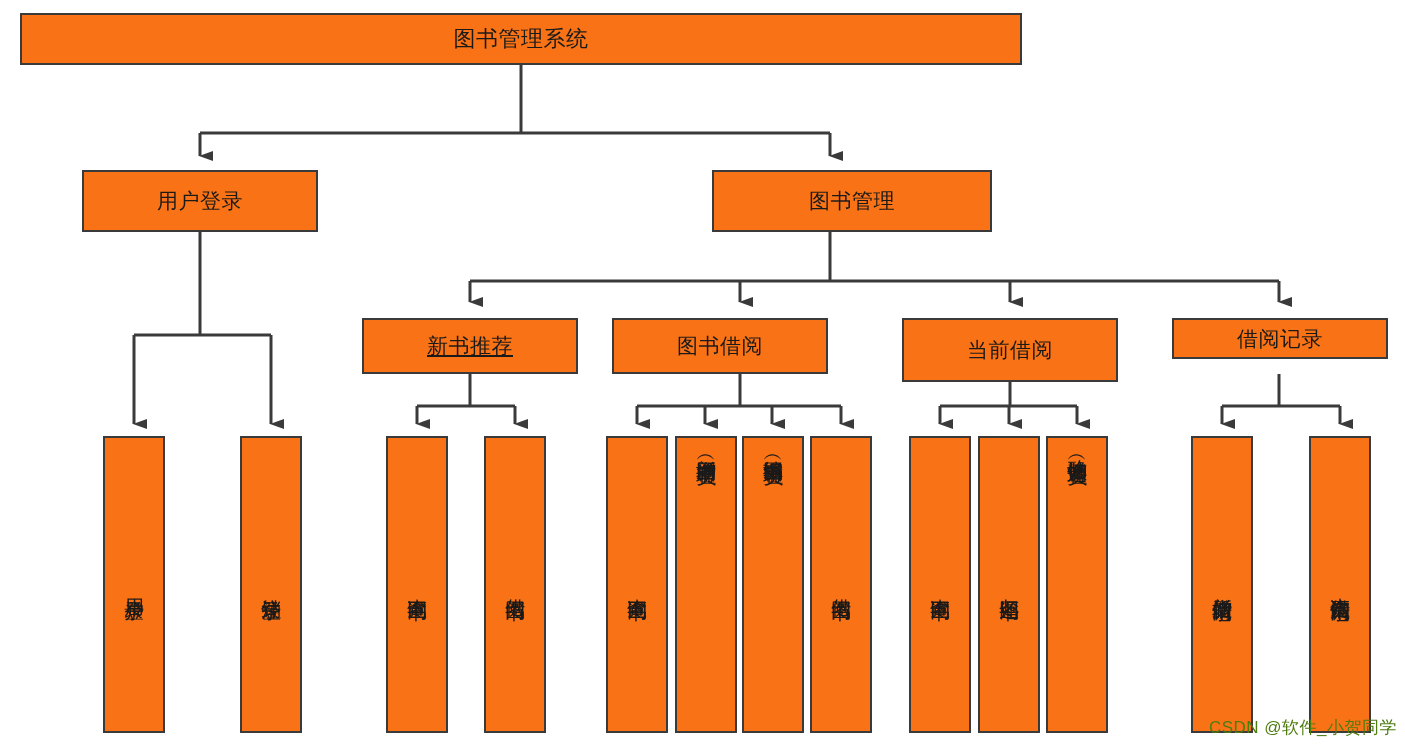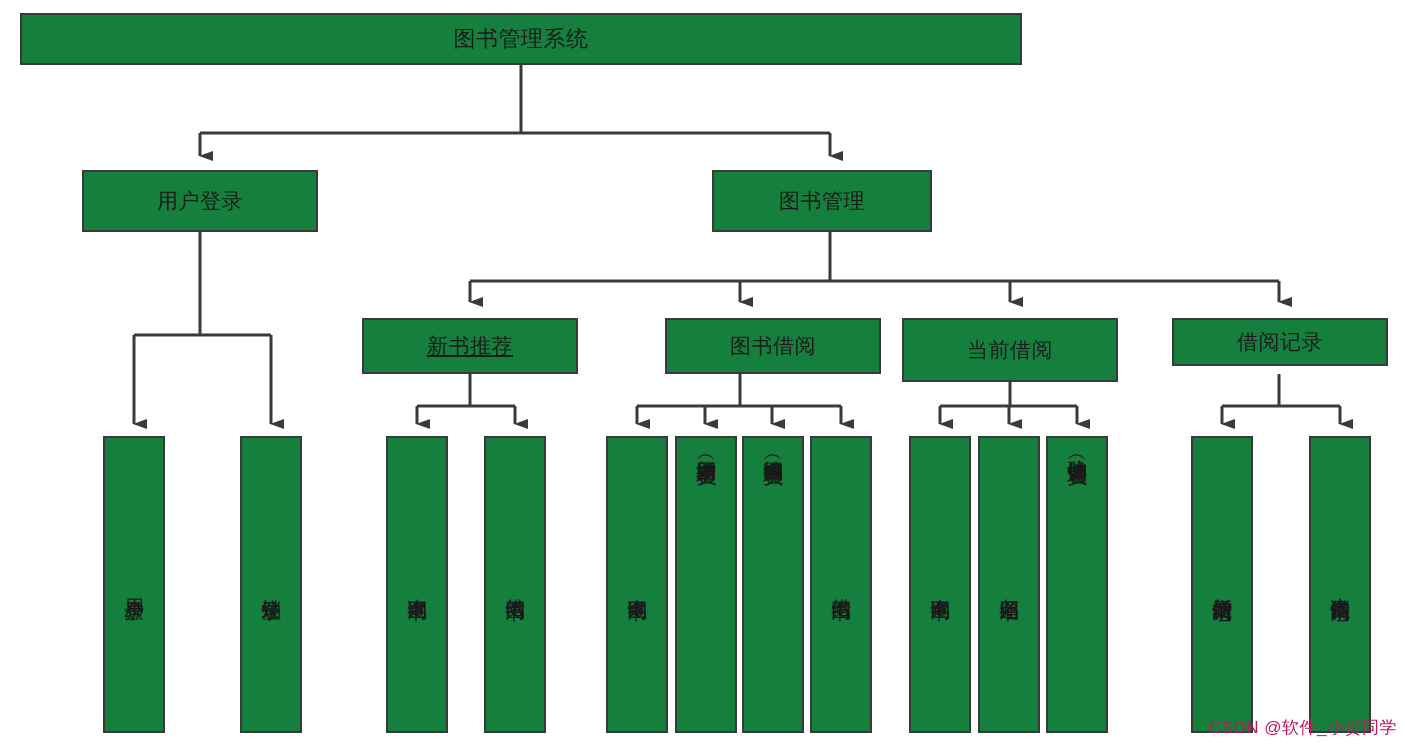--- a/index.html
+++ b/index.html
@@ -23,21 +23,21 @@
     position: absolute;
     left: 0;
     top: 0;
     width: 1405px;
     height: 747px;
   }
   
   .node {
     position: absolute;
     box-sizing: border-box;
-    background: #15803d;
+    background: #f97316;
     border: 2px solid #3a3a3a;
     display: flex;
     justify-content: center;
     z-index: 2;
   }
   .node-label {
     color: #1a1a1a;
     white-space: pre-line;
   }
   
@@ -72,21 +72,21 @@
   }
   .node.leaf.pad-top .node-label {
     margin-top: 6px;
   }
   
   #watermark {
     position: absolute;
     right: 8px;
     bottom: 8px;
     font-size: 17px;
-    color: #be185d;
+    color: #4d7c0f;
     letter-spacing: 0.5px;
     z-index: 5;
     white-space: nowrap;
   }
 </style>
 </head>
 <body>
 
 <div id="canvas">
 
@@ -140,34 +140,34 @@
     </g>
   </svg>
 
   <div class="node horiz root" style="left:20px; top:13px; width:1002px; height:52px;">
     <span class="node-label">图书管理系统</span>
   </div>
 
   <div class="node horiz" style="left:82px; top:170px; width:236px; height:62px;">
     <span class="node-label">用户登录</span>
   </div>
-  <div class="node horiz" style="left:712px; top:170px; width:220px; height:62px;">
+  <div class="node horiz" style="left:712px; top:170px; width:280px; height:62px;">
     <span class="node-label">图书管理</span>
   </div>
 
   <div class="node horiz" style="left:362px; top:318px; width:216px; height:56px;text-decoration:underline;">
     <span class="node-label">新书推荐</span>
   </div>
-  <div class="node horiz" style="left:665px; top:318px; width:216px; height:56px;">
+  <div class="node horiz" style="left:612px; top:318px; width:216px; height:56px;">
     <span class="node-label">图书借阅</span>
   </div>
   <div class="node horiz" style="left:902px; top:318px; width:216px; height:64px;">
     <span class="node-label">当前借阅</span>
   </div>
-  <div class="node horiz" style="left:1172px; top:318px; width:216px; height:48px;">
+  <div class="node horiz" style="left:1172px; top:318px; width:216px; height:41px;">
     <span class="node-label">借阅记录</span>
   </div>
 
   <div class="node leaf center-text" style="left:103px; top:436px; width:62px; height:297px;">
     <span class="node-label">用户登录</span>
   </div>
   <div class="node leaf center-text" style="left:240px; top:436px; width:62px; height:297px;">
     <span class="node-label">注销登录</span>
   </div>
 

